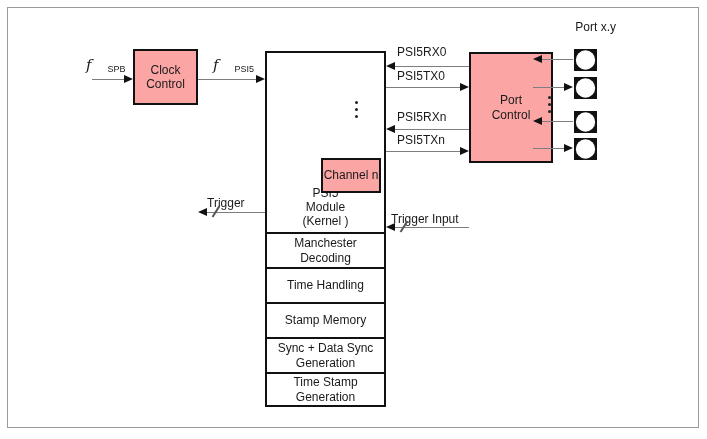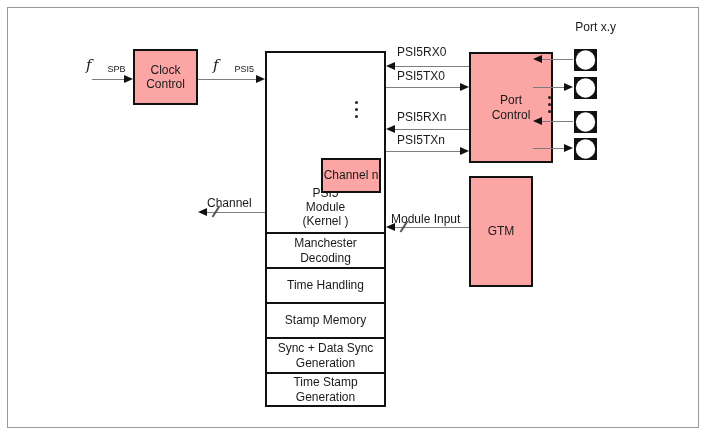--- a/index.html
+++ b/index.html
@@ -72,21 +72,20 @@
   <div class="box" style="left:321px;top:122px;width:60px;height:35px;margin-top:36px;">Channel n</div>
   <div class="vdots" style="left:355px;top:101px;">
     <div class="dot"></div>
       <div class="dot"></div>
       <div class="dot"></div>
   </div>
 
   <div class="box" style="left:469px;top:52px;width:84px;height:111px;">Port
 Control</div>
 
-  <div class="box" style="left:469px;top:176px;width:64px;height:111px;">GTM</div>
 
   <div class="caption" style="left:546px;top:20px;width:70px;">Port x.y</div>
 
   <div class="pad" style="left:573px;top:48px;">
     <svg width="25" height="24" viewBox="0 0 25 24">
         <rect x="1" y="1" width="23" height="22" fill="#111"></rect>
         <circle cx="12.5" cy="12" r="9.7" fill="#fff"></circle>
       </svg>
   </div>
   <div class="pad" style="left:573px;top:76px;">
@@ -134,26 +133,26 @@
   <div class="ah right" style="left:460px;top:83px;"></div>
 
   <div class="sig" style="left:397px;top:110px;">PSI5RXn</div>
   <div class="hline" style="left:394px;top:129px;width:75px;"></div>
   <div class="ah left" style="left:386px;top:125px;"></div>
 
   <div class="sig" style="left:397px;top:133px;text-align:right;">PSI5TXn</div>
   <div class="hline" style="left:386px;top:151px;width:75px;"></div>
   <div class="ah right" style="left:460px;top:147px;"></div>
 
-  <div class="sig" style="left:207px;top:196px;">Channel</div>
+  <div class="sig" style="left:207px;top:196px;">Trigger</div>
   <div class="hline" style="left:207px;top:212px;width:58px;"></div>
   <div class="ah left" style="left:198px;top:208px;"></div>
   <div class="bus-slash" style="left:215px;top:205px;"></div>
 
-  <div class="sig" style="left:391px;top:212px;">Module Input</div>
+  <div class="sig" style="left:391px;top:212px;">Trigger Input</div>
   <div class="hline" style="left:394px;top:227px;width:75px;"></div>
   <div class="ah left" style="left:386px;top:223px;"></div>
   <div class="bus-slash" style="left:403px;top:220px;"></div>
 
   <div class="hline" style="left:542px;top:59px;width:31px;"></div>
   <div class="ah left" style="left:533px;top:55px;"></div>
 
   <div class="hline" style="left:533px;top:87px;width:31px;"></div>
   <div class="ah right" style="left:564px;top:83px;"></div>
 

